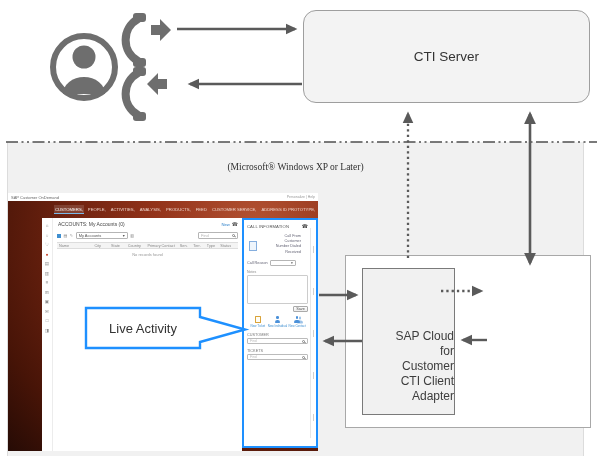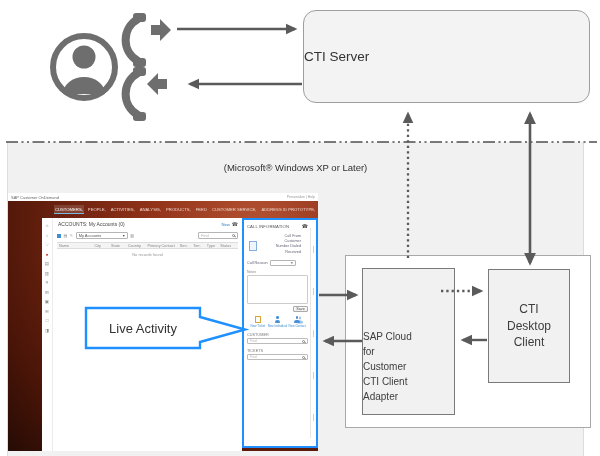--- a/index.html
+++ b/index.html
@@ -3,31 +3,31 @@
 <meta charset="utf-8">
 <style>
   html,body{margin:0;padding:0;background:#fff;}
   *{box-sizing:border-box;}
   .stage{position:relative;width:600px;height:456px;overflow:hidden;background:#fff;
          font-family:"Liberation Sans","DejaVu Sans",sans-serif;}
   
   .desktop{position:absolute;left:7px;top:142px;width:577px;height:314px;background:#f1f1f1;
            border-left:1px solid #dcdcdc;border-right:1px solid #dcdcdc;z-index:1;}
   .desktop-title{position:absolute;left:0;right:0;top:5px;text-align:center;font-size:12.5px;color:#2f2f2f;}
-  .desktop-subtitle{position:absolute;left:0;right:0;top:20px;text-align:center;font-size:9.5px;color:#2f2f2f;}
+  .desktop-subtitle{position:absolute;left:0;right:0;top:20px;text-align:center;font-size:9.5px;color:#2f2f2f;font-family:Liberation Serif, serif;}
   .inner-container{position:absolute;left:345px;top:255px;width:246px;height:173px;background:#fff;
                    border:1px solid #a8a8a8;z-index:2;}
   .cti-server{position:absolute;left:303px;top:10px;width:287px;height:93px;background:#f3f3f3;
-              border:1.3px solid #9e9e9e;border-radius:13px;display:flex;align-items:center;justify-content:flex-start;
+              border:1.3px solid #9e9e9e;border-radius:13px;display:flex;align-items:center;justify-content:center;
               font-size:13.5px;color:#333;z-index:3;}
   .adapter{position:absolute;left:362px;top:268px;width:93px;height:147px;background:#f1f1f1;
            border:1.5px solid #7a7a7a;z-index:3;}
   .dll{position:absolute;left:18px;top:6px;width:55px;height:32px;background:#fff;border:1.3px solid #7a7a7a;
        border-radius:8px;display:flex;align-items:center;justify-content:center;font-size:12.5px;color:#333;}
-  .adapter-label{position:absolute;left:0;right:0;top:60px;text-align:left;font-size:10px;line-height:15px;
+  .adapter-label{position:absolute;left:0;right:0;top:60px;text-align:right;font-size:12px;line-height:15px;
                  color:#3d3d3d;white-space:pre-line;}
   .cti-client{position:absolute;left:488px;top:269px;width:82px;height:114px;background:#f1f1f1;
               border:1.5px solid #7a7a7a;display:flex;align-items:center;justify-content:center;text-align:center;
               font-size:12px;line-height:16.5px;color:#3d3d3d;white-space:pre-line;z-index:3;}
   
   .shot{position:absolute;left:8px;top:193px;width:310px;height:258px;z-index:10;
         background:radial-gradient(circle at 80% 12%, #b35232 0%, #93331a 30%, #6f2310 55%, #471407 82%, #260b05 100%);}
   .shot-titlebar{position:absolute;left:0;top:0;width:310px;height:8px;background:#fff;display:flex;
                  justify-content:space-between;align-items:center;padding:0 3px;}
   .shot-titlebar .t-left{font-size:4px;color:#666;}
@@ -113,25 +113,20 @@
   </div>
 
   <div class="adapter">
     <div class="adapter-label">SAP Cloud
 for
 Customer
 CTI Client
 Adapter</div>
   </div>
 
-  <div class="cti-client">
-    <span>CTI
-Desktop
-Client</span>
-  </div>
 
   <div class="shot">
     <div class="shot-titlebar">
       <span class="t-left">SAP Customer OnDemand</span>
       <span class="t-right">Personalize | Help</span>
     </div>
     <div class="shot-nav">
       <span class="tab active">CUSTOMERS,</span>
       <span class="tab">PEOPLE,</span>
       <span class="tab">ACTIVITIES,</span>

